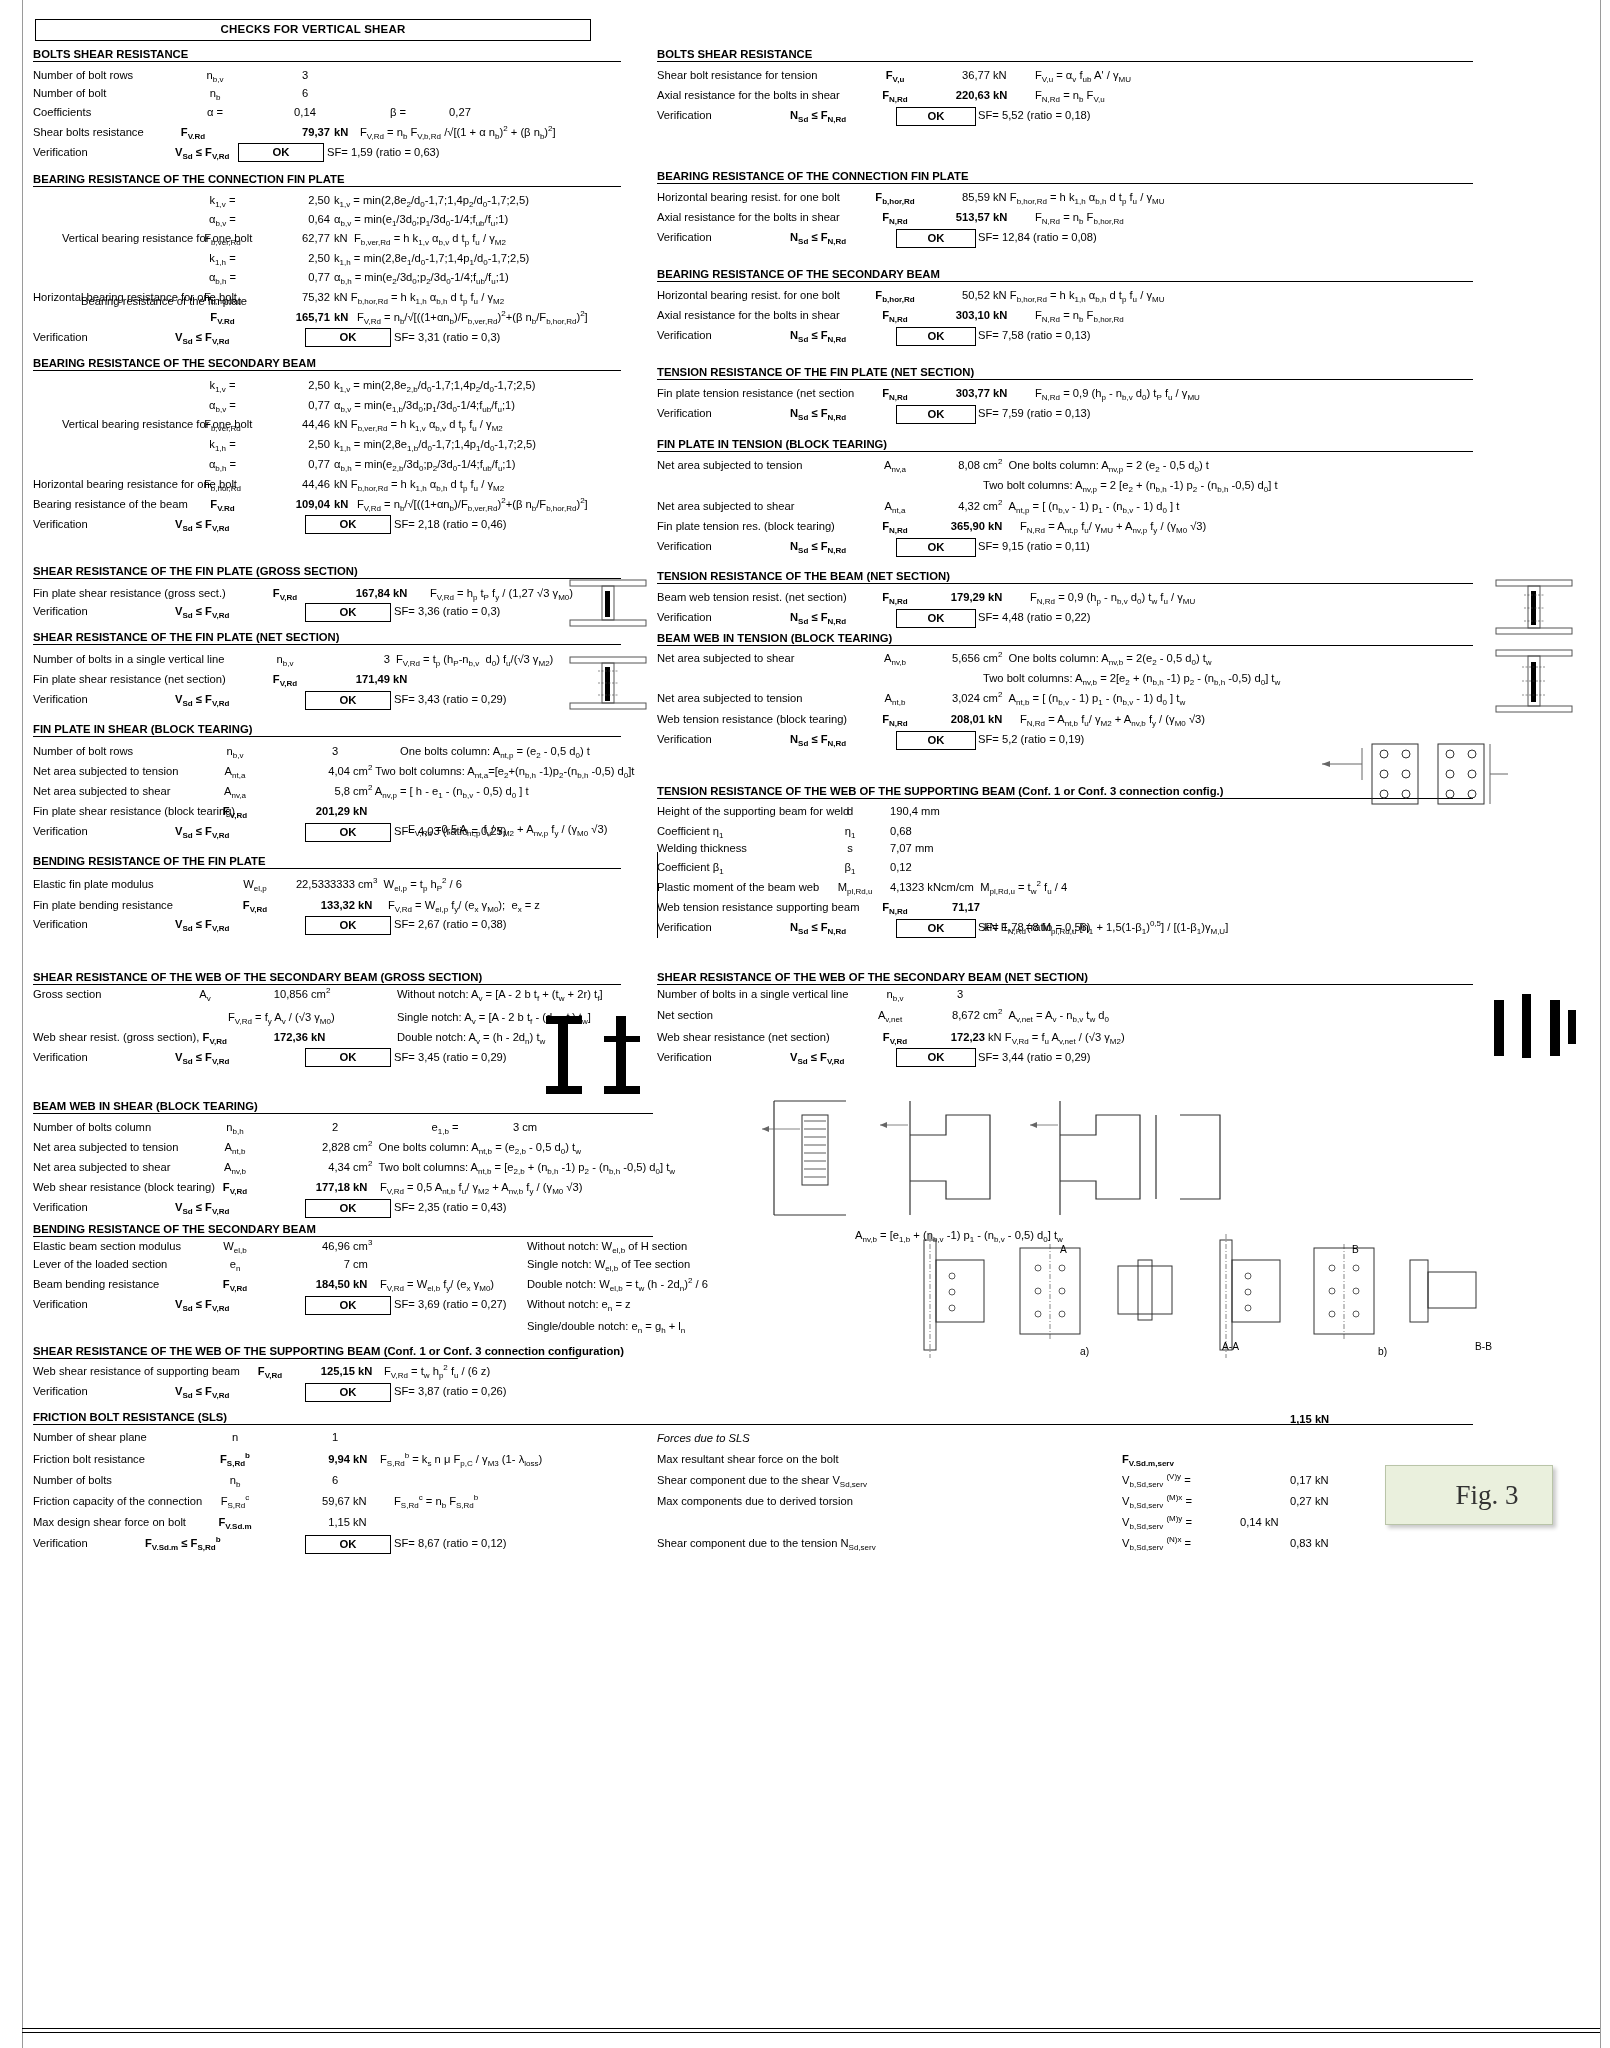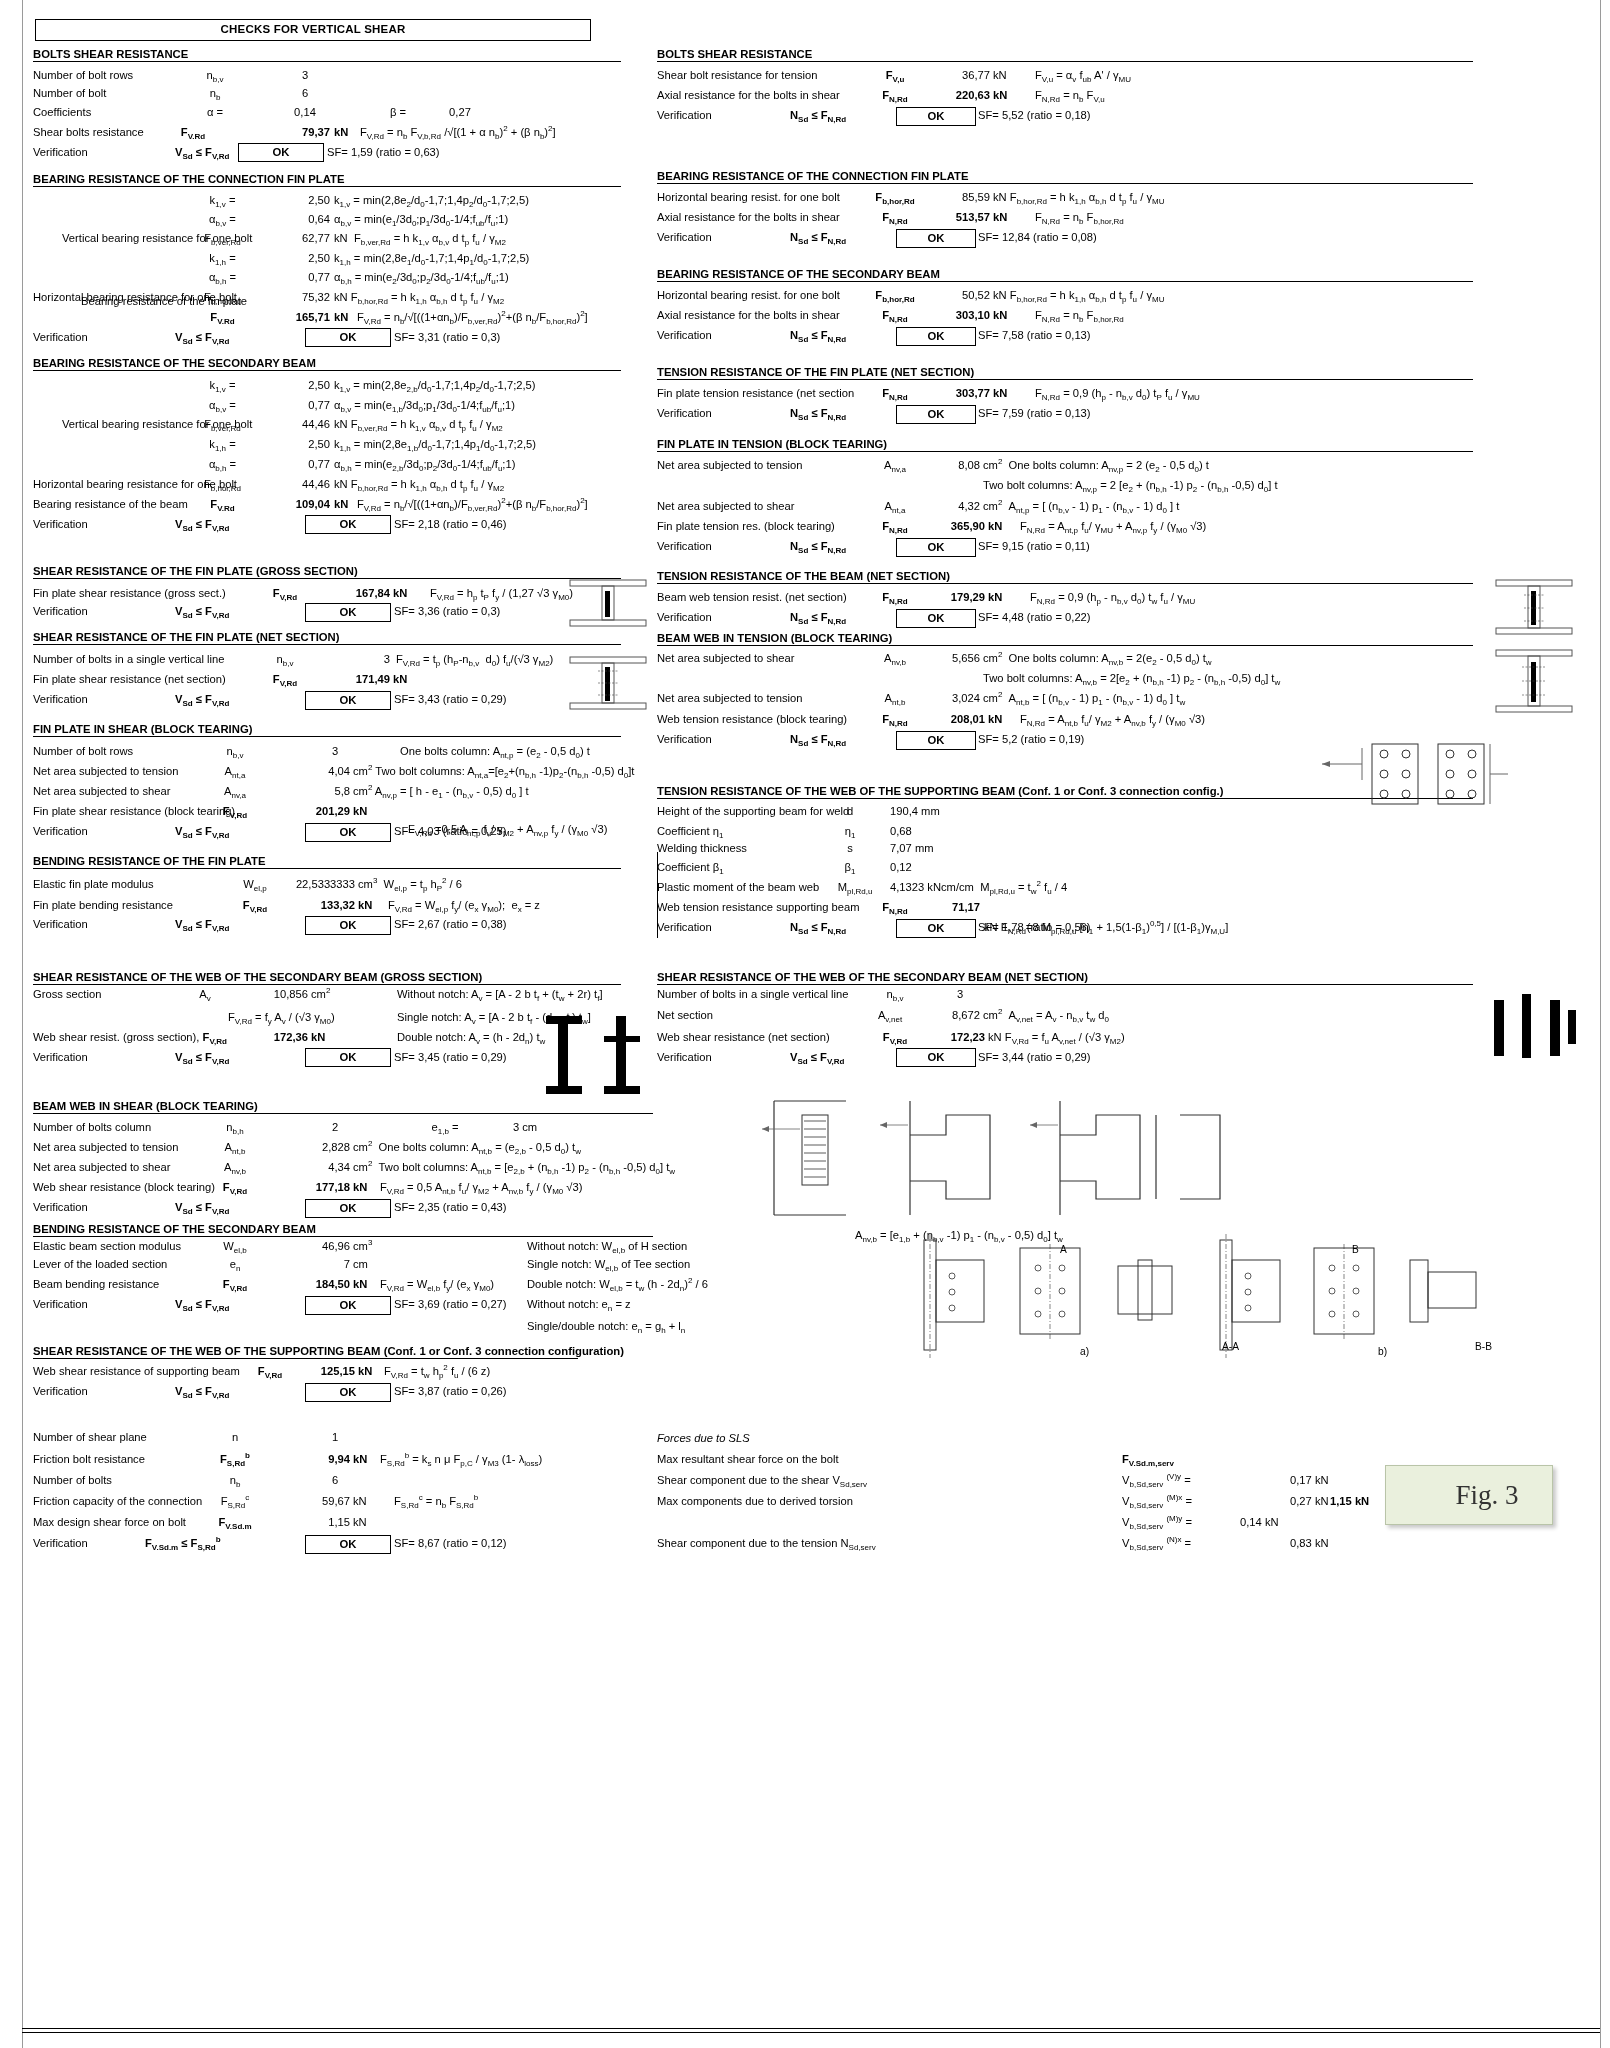--- a/index.html
+++ b/index.html
@@ -291,20 +291,21 @@
   <div class="t" style="left:33px;top:1365px;">Web shear resistance of supporting beam</div>
   <div class="t b c" style="left:230px;top:1365px;width:80px;">F<sub>V,Rd</sub></div>
   <div class="t b r" style="left:285px;top:1365px;width:70px;">125,15</div>
   <div class="t b" style="left:358px;top:1365px;">kN</div>
   <div class="t" style="left:384px;top:1365px;">F<sub>V,Rd</sub> = t<sub>w</sub> h<sub>p</sub><sup>2</sup> f<sub>u</sub> / (6 z)</div>
   <div class="t" style="left:33px;top:1385px;">Verification</div>
   <div class="t b" style="left:175px;top:1385px;">V<sub>Sd</sub> ≤ F<sub>V,Rd</sub></div>
   <div class="ok" style="left:305px;top:1383px;width:84px;">OK</div>
   <div class="t" style="left:394px;top:1385px;">SF= 3,87  (ratio = 0,26)</div>
 
+  <div class="sect" style="left:33px;top:1411px;width:1440px;">FRICTION BOLT RESISTANCE (SLS)</div>
   <div class="t" style="left:33px;top:1431px;">Number of shear plane</div>
   <div class="t c" style="left:195px;top:1431px;width:80px;">n</div>
   <div class="t c" style="left:300px;top:1431px;width:70px;">1</div>
   <div class="t" style="left:33px;top:1453px;">Friction bolt resistance</div>
   <div class="t b c" style="left:195px;top:1453px;width:80px;">F<sub>S,Rd</sub><sup>b</sup></div>
   <div class="t b r" style="left:280px;top:1453px;width:70px;">9,94</div>
   <div class="t b" style="left:353px;top:1453px;">kN</div>
   <div class="t" style="left:380px;top:1453px;">F<sub>S,Rd</sub><sup>b</sup> = k<sub>s</sub> n μ F<sub>p,C</sub> / γ<sub>M3</sub> (1- λ<sub>loss</sub>)</div>
   <div class="t" style="left:33px;top:1474px;">Number of bolts</div>
   <div class="t c" style="left:195px;top:1474px;width:80px;">n<sub>b</sub></div>
@@ -472,21 +473,21 @@
   <div class="t" style="left:657px;top:1051px;">Verification</div>
   <div class="t b" style="left:790px;top:1051px;">V<sub>Sd</sub> ≤ F<sub>V,Rd</sub></div>
   <div class="ok" style="left:896px;top:1048px;width:78px;">OK</div>
   <div class="t" style="left:978px;top:1051px;">SF= 3,44  (ratio = 0,29)</div>
 
   <div class="t" style="left:855px;top:1229px;">A<sub>nv,b</sub> = [e<sub>1,b</sub> + (n<sub>b,v</sub> -1) p<sub>1</sub> - (n<sub>b,v</sub> - 0,5) d<sub>0</sub>] t<sub>w</sub></div>
 
   <div class="t" style="left:657px;top:1432px;font-style:italic;">Forces due to SLS</div>
   <div class="t" style="left:657px;top:1453px;">Max resultant shear force on the bolt</div>
   <div class="t b" style="left:1122px;top:1453px;">F<sub>V.Sd.m,serv</sub></div>
-  <div class="t b" style="left:1290px;top:1495px;margin-left:40px;"><span>1,15</span> kN</div>
+  <div class="t b" style="left:1290px;top:1413px;"><span>1,15</span> kN</div>
 
   <div class="t" style="left:657px;top:1474px;">Shear component due to the shear V<sub>Sd,serv</sub></div>
   <div class="t" style="left:1122px;top:1474px;">V<sub>b,Sd,serv</sub> <sup>(V)y</sup> =</div>
   <div class="t" style="left:1290px;top:1474px;"><span>0,17</span> kN</div>
 
   <div class="t" style="left:657px;top:1495px;">Max components due to derived torsion</div>
   <div class="t" style="left:1122px;top:1495px;">V<sub>b,Sd,serv</sub> <sup>(M)x</sup> =</div>
   <div class="t" style="left:1290px;top:1495px;"><span>0,27</span> kN</div>
 
   <div class="t" style="left:1122px;top:1516px;">V<sub>b,Sd,serv</sub> <sup>(M)y</sup> =</div>

